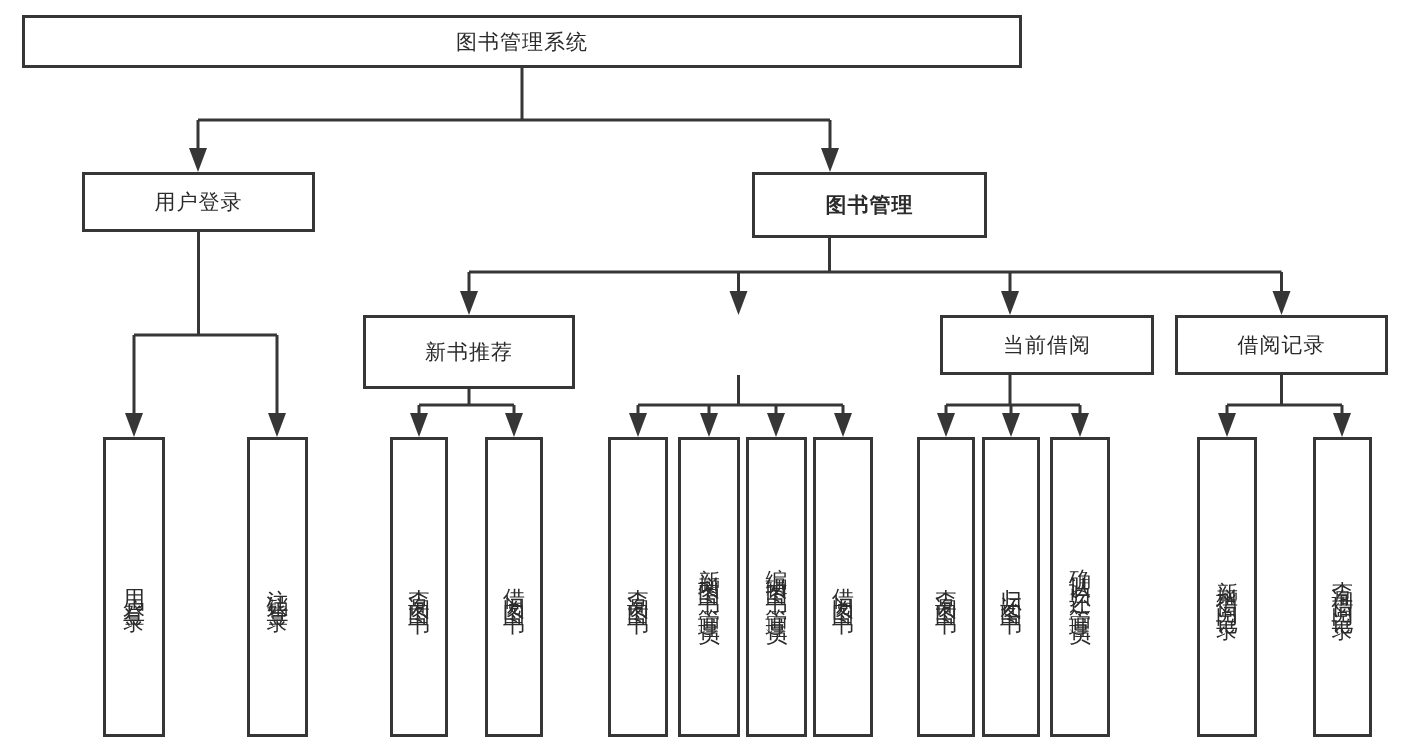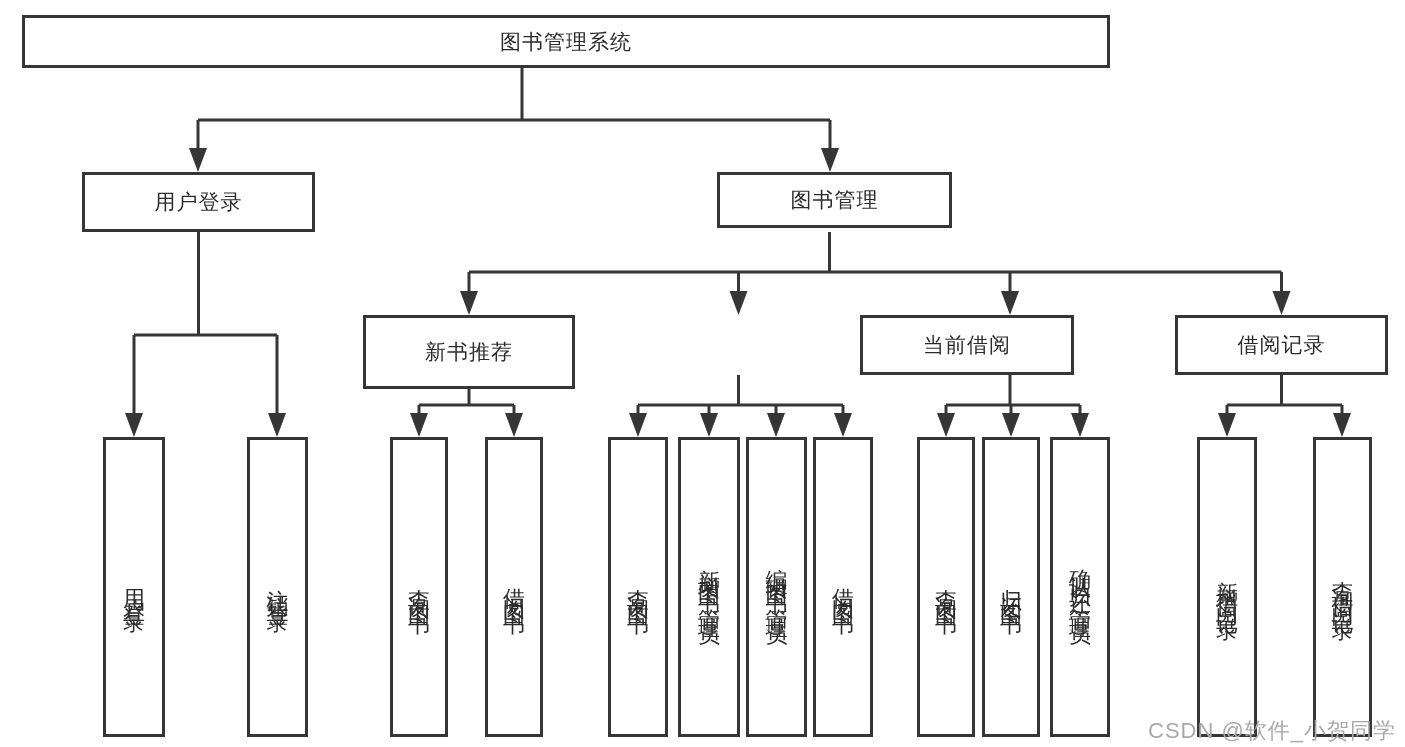--- a/index.html
+++ b/index.html
@@ -50,26 +50,26 @@
   .node.leaf .vtext {
     writing-mode: vertical-rl;
     text-orientation: mixed;
     font-size: 22px;
     letter-spacing: 8px;
     line-height: 1;
     color: var(--text);
   }
 
   
-  .n-root        { left: 22px;   top: 15px;  width: 1088px; height: 53px; }
+  .n-root        { left: 22px;   top: 15px;  width: 1000px; height: 53px; }
   .n-user-login  { left: 82px;   top: 172px; width: 233px;  height: 60px; }
-  .n-book-mgmt   { left: 717px;  top: 172px; width: 235px;  height: 56px; }
+  .n-book-mgmt   { left: 752px;  top: 172px; width: 235px;  height: 66px; font-weight: bold; }
   .n-new-rec     { left: 363px;  top: 315px; width: 212px;  height: 74px; }
   .n-borrow      { left: 632px;  top: 315px; width: 213px;  height: 60px; }
-  .n-current     { left: 860px;  top: 315px; width: 214px;  height: 60px; }
+  .n-current     { left: 940px;  top: 315px; width: 214px;  height: 60px; }
   .n-records     { left: 1175px; top: 315px; width: 213px;  height: 60px; }
 
   .leaf { top: 437px; height: 300px; }
   .l-a1 { left: 103px;  width: 62px; }
   .l-a2 { left: 247px;  width: 61px; }
   .l-b1 { left: 390px;  width: 58px; }
   .l-b2 { left: 485px;  width: 58px; }
   .l-c1 { left: 608px;  width: 60px; }
   .l-c2 { left: 678px;  width: 62px; }
   .l-c3 { left: 746px;  width: 61px; }
@@ -201,15 +201,14 @@
     <span class="vtext">确认归还（管理员）</span>
   </div>
 
   <div class="node leaf l-e1">
     <span class="vtext">新增借阅记录</span>
   </div>
   <div class="node leaf l-e2">
     <span class="vtext">查询借阅记录</span>
   </div>
 
-  <div class="watermark">CSDN @软件_小贺同学</div>
 
 </div>
 
 </body></html>

